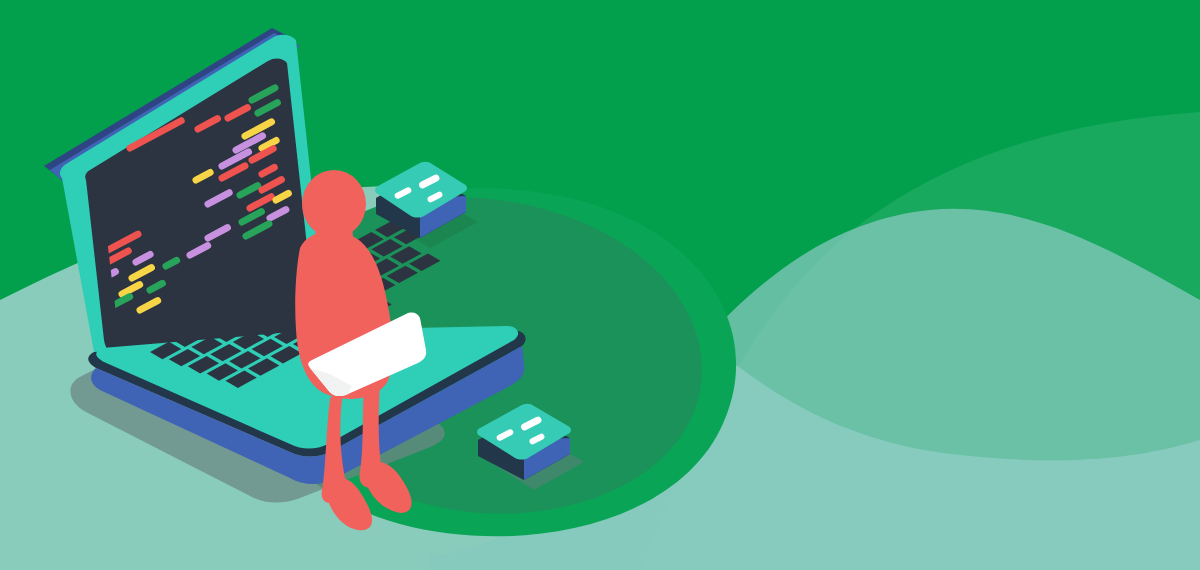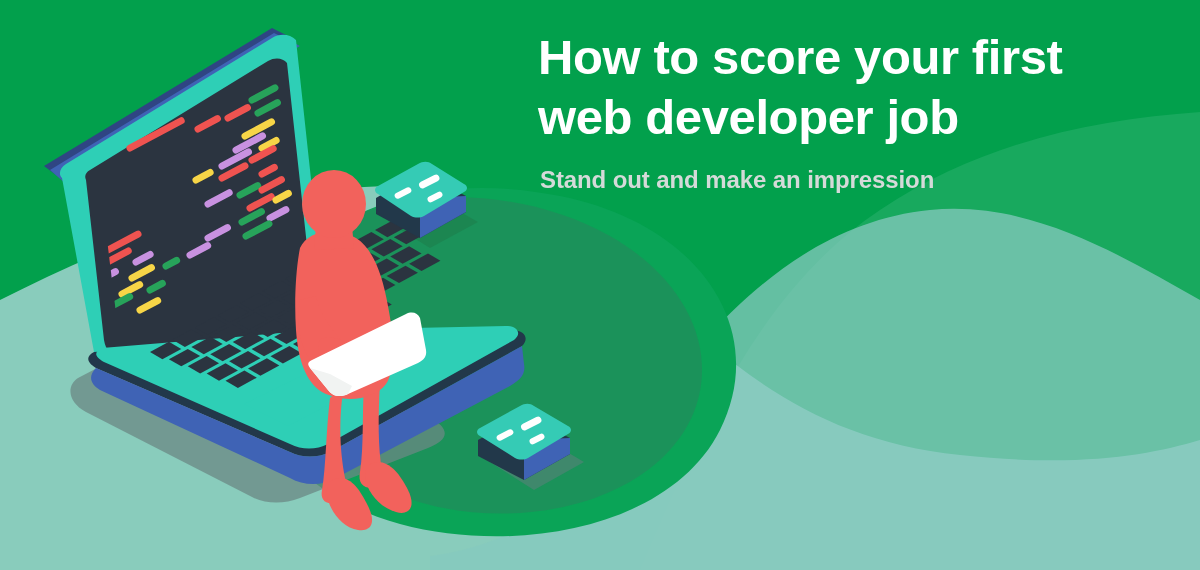--- a/index.html
+++ b/index.html
@@ -344,19 +344,14 @@
         <g fill="#ffffff">
           <rect x="496" y="432" width="18" height="6" rx="3" transform="rotate(-27 505 435)"></rect>
           <rect x="520" y="420" width="22" height="7" rx="3.5" transform="rotate(-27 531 423)"></rect>
           <rect x="529" y="436" width="16" height="6" rx="3" transform="rotate(-27 537 439)"></rect>
         </g>
       </g>
 
     </g>
   </svg>
 
-  <div class="text-block">
-    <h1 class="hero-title">How to score your first
-web developer job</h1>
-    <p class="hero-sub">Stand out and make an impression</p>
-  </div>
 
 </div>
 
 </body></html>

